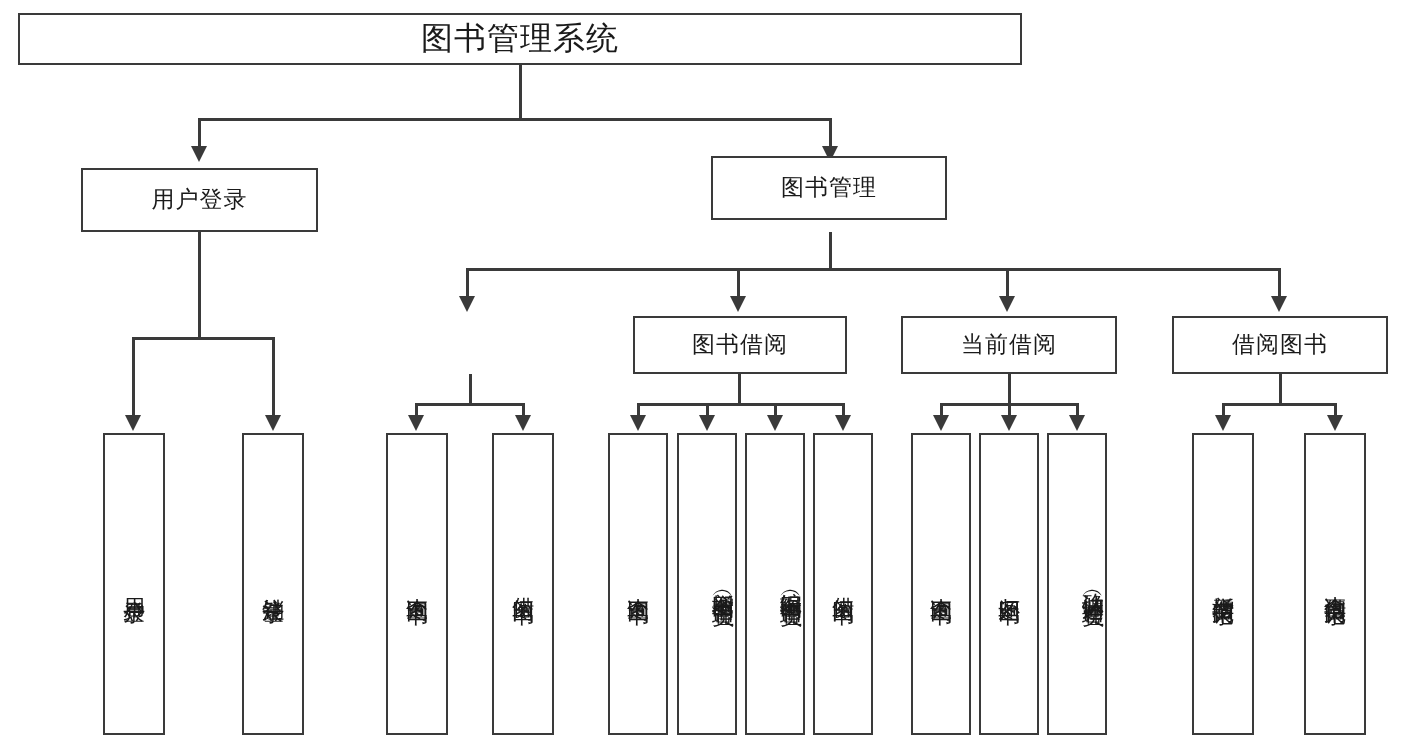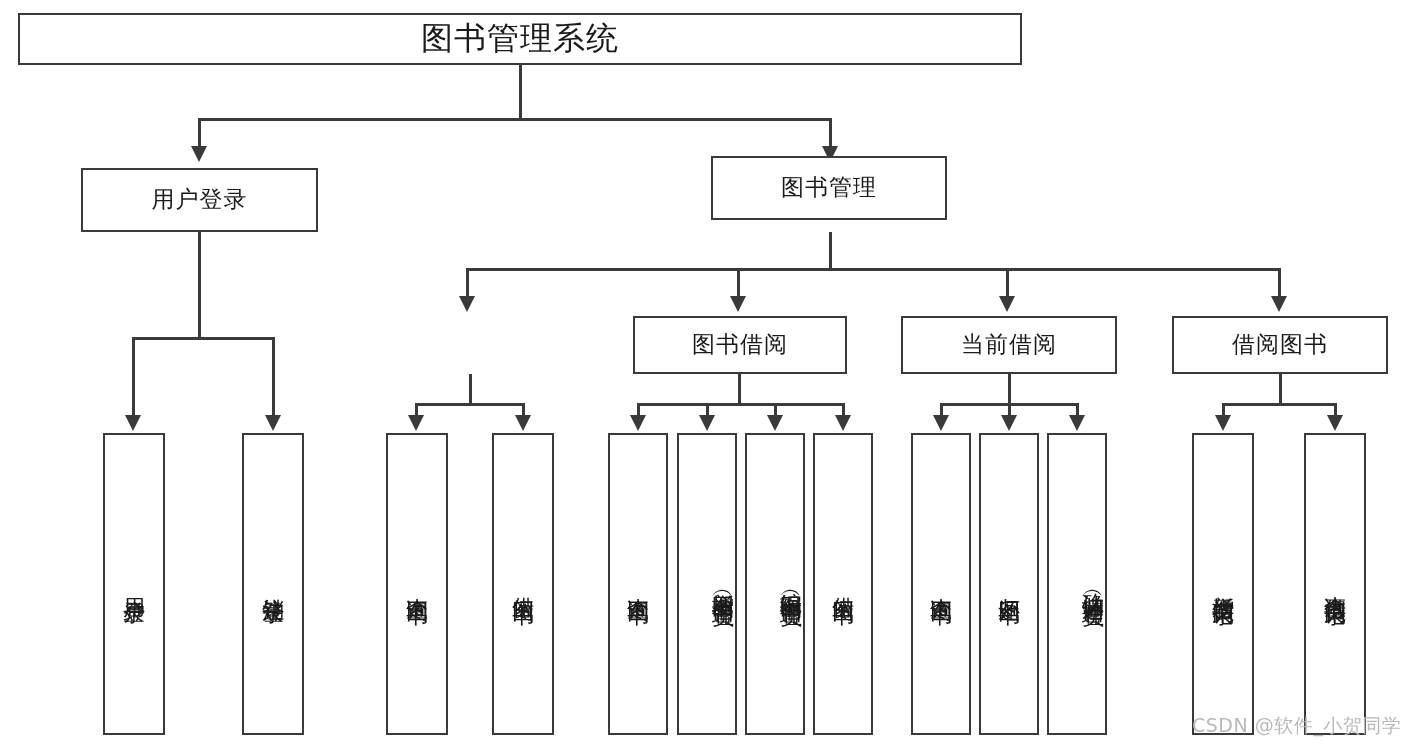--- a/index.html
+++ b/index.html
@@ -209,15 +209,14 @@
     <span>确认归还（管理员）</span>
   </div>
 
   <div class="node v center" style="left:1192px; top:433px; width:62px; height:302px;">
     <span>新增借阅记录</span>
   </div>
   <div class="node v center" style="left:1304px; top:433px; width:62px; height:302px;">
     <span>查询借阅记录</span>
   </div>
 
-  <div class="watermark" style="left:1192px; top:713px;">CSDN @软件_小贺同学</div>
 
 </div>
 
 </body></html>

